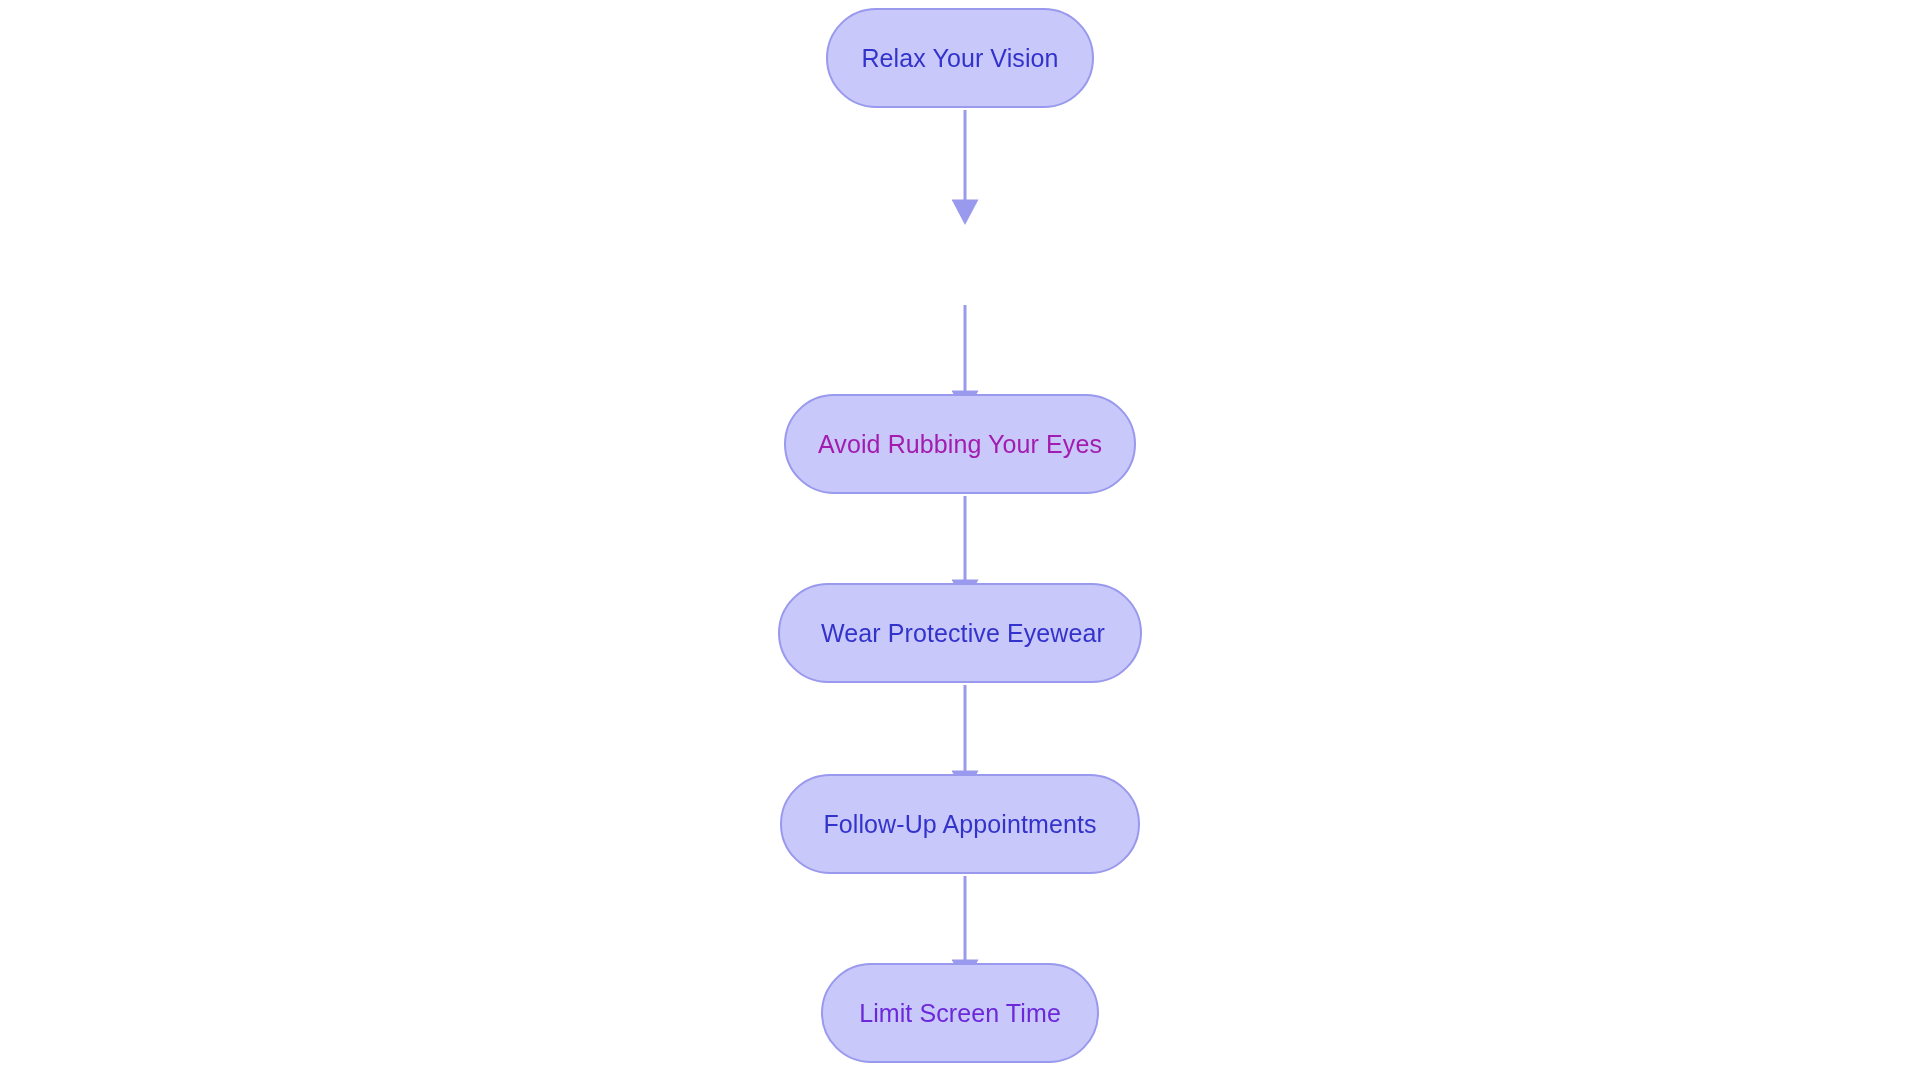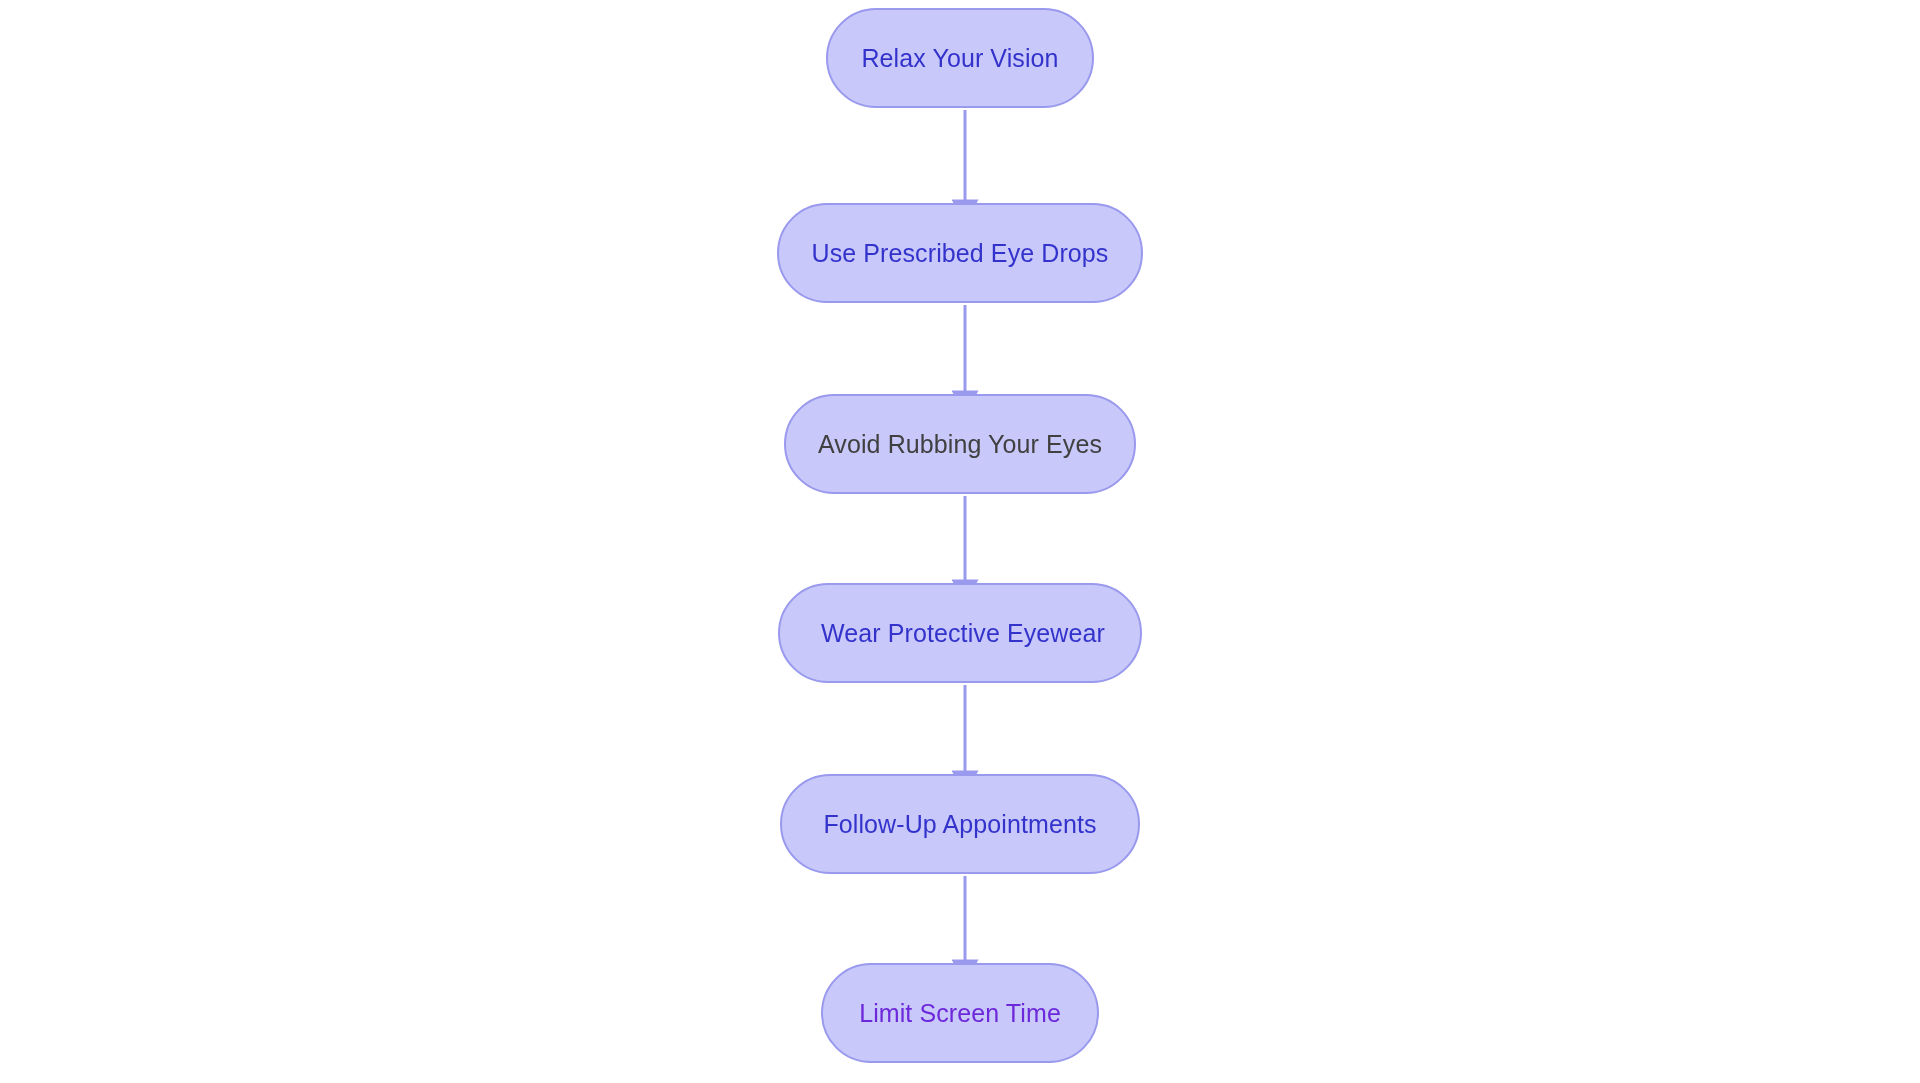--- a/index.html
+++ b/index.html
@@ -84,25 +84,22 @@
         <line x1="965" y1="496" x2="965" y2="583" stroke="#9999ee" stroke-width="3" marker-end="url(#arrowhead)"></line>
         <line x1="965" y1="685" x2="965" y2="774" stroke="#9999ee" stroke-width="3" marker-end="url(#arrowhead)"></line>
         <line x1="965" y1="876" x2="965" y2="963" stroke="#9999ee" stroke-width="3" marker-end="url(#arrowhead)"></line>
       </g>
   </svg>
 
   <div id="node-stack">
       <div class="flow-node" style="top: 8px; width: 268px; background: rgb(200, 200, 250); border-color: rgb(153, 153, 238);">
         <span class="flow-node-label" style="color: rgb(51, 51, 204);">Relax Your Vision</span>
       </div>
-      <div class="flow-node" style="top: 203px; width: 366px; background: rgb(200, 200, 250); border-color: rgb(153, 153, 238);">
-        <span class="flow-node-label" style="color: rgb(51, 51, 204);">Use Prescribed Eye Drops</span>
-      </div>
       <div class="flow-node" style="top: 394px; width: 352px; background: rgb(200, 200, 250); border-color: rgb(153, 153, 238);">
-        <span class="flow-node-label" style="color: #404040;">Avoid Rubbing Your Eyes</span>
+        <span class="flow-node-label" style="color: #a21caf;">Avoid Rubbing Your Eyes</span>
       </div>
       <div class="flow-node" style="top: 583px; width: 364px; background: rgb(200, 200, 250); border-color: rgb(153, 153, 238);">
         <span class="flow-node-label" style="color: rgb(51, 51, 204); margin-left: 6px;">Wear Protective Eyewear</span>
       </div>
       <div class="flow-node" style="top: 774px; width: 360px; background: rgb(200, 200, 250); border-color: rgb(153, 153, 238); text-align: right;">
         <span class="flow-node-label" style="color: rgb(51, 51, 204);">Follow-Up Appointments</span>
       </div>
       <div class="flow-node" style="top: 963px; width: 278px; background: rgb(200, 200, 250); border-color: rgb(153, 153, 238);">
         <span class="flow-node-label" style="color: #6d28d9;">Limit Screen Time</span>
       </div>

